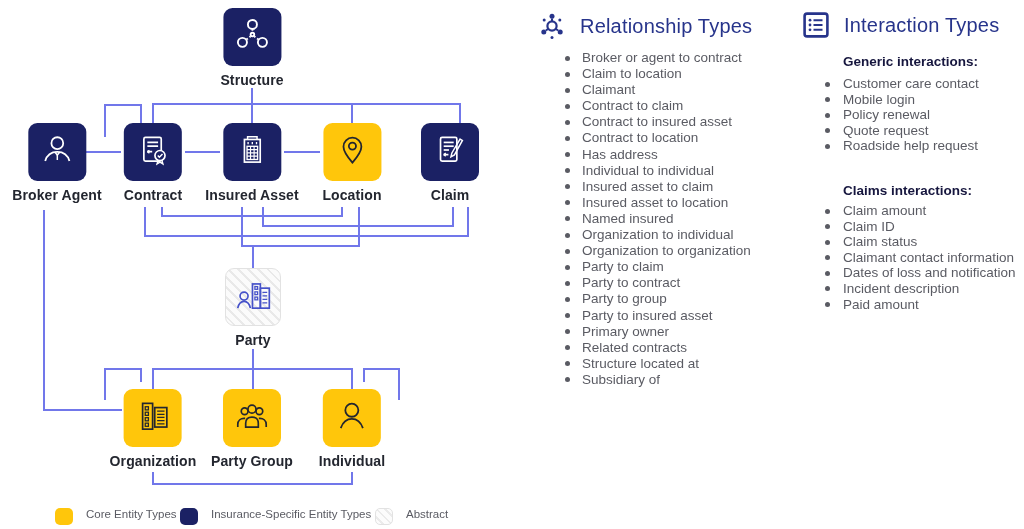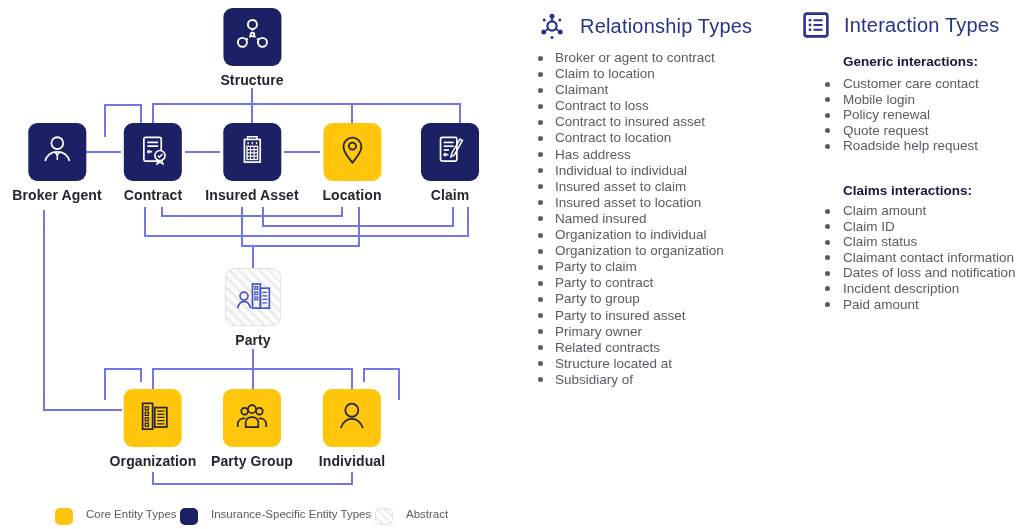--- a/index.html
+++ b/index.html
@@ -278,25 +278,25 @@
         <circle cx="15" cy="5.2" r="2.5" fill="#27348B"></circle>
         <circle cx="6.8" cy="21" r="2.5" fill="#27348B"></circle>
         <circle cx="23.2" cy="21" r="2.5" fill="#27348B"></circle>
         <circle cx="7.2" cy="9" r="1.5" fill="#27348B"></circle>
         <circle cx="22.8" cy="9" r="1.5" fill="#27348B"></circle>
         <circle cx="15" cy="26.5" r="1.5" fill="#27348B"></circle>
       </svg>
     </span>
     <span class="sec-title">Relationship Types</span>
   </div>
-  <ul class="blist rel-list" style="left:534px;top:50px;width:232px;">
+  <ul class="blist rel-list" style="left:561px;top:50px;width:232px;">
       <li>Broker or agent to contract</li>
       <li>Claim to location</li>
       <li>Claimant</li>
-      <li>Contract to loss</li>
+      <li>Contract to claim</li>
       <li>Contract to insured asset</li>
       <li>Contract to location</li>
       <li>Has address</li>
       <li>Individual to individual</li>
       <li>Insured asset to claim</li>
       <li>Insured asset to location</li>
       <li>Named insured</li>
       <li>Organization to individual</li>
       <li>Organization to organization</li>
       <li>Party to claim</li>

